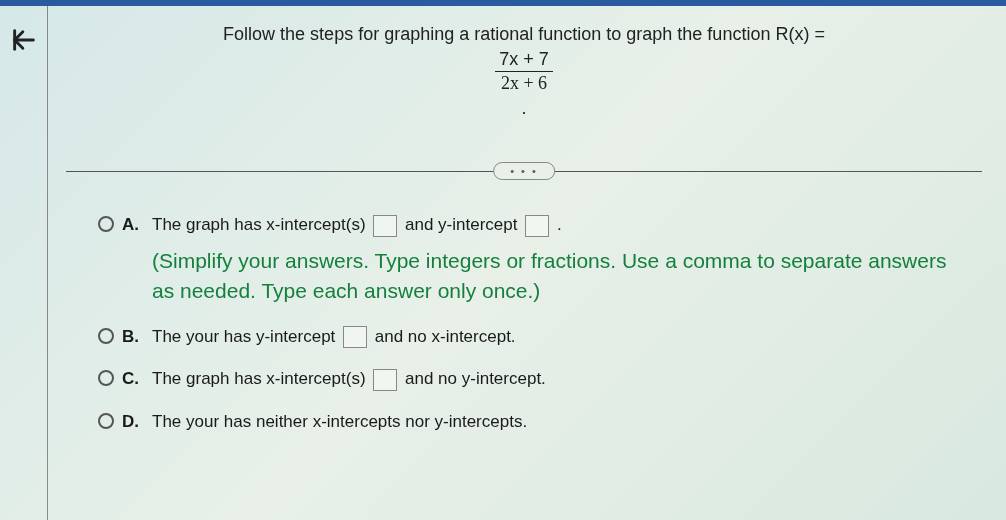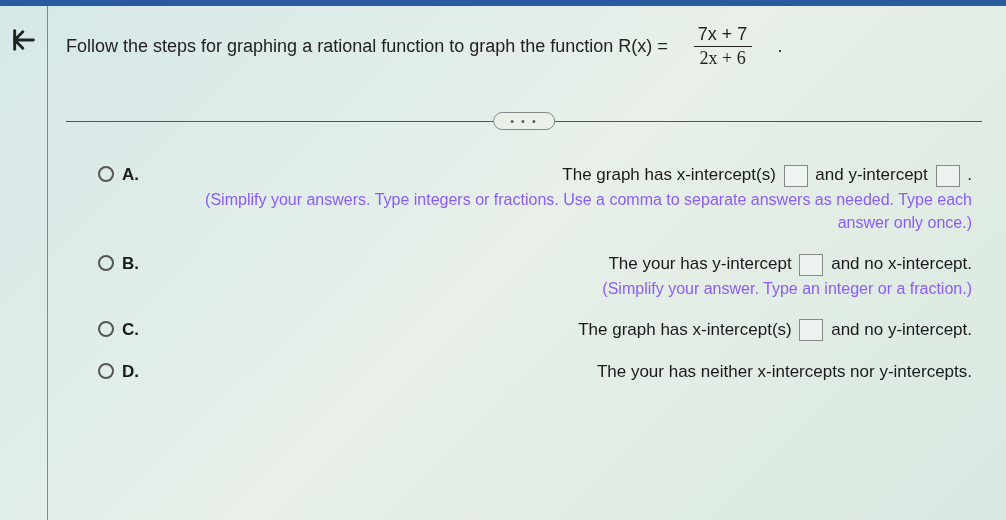--- a/index.html
+++ b/index.html
@@ -38,20 +38,21 @@
       padding: 18px 24px 10px 18px;
       position: relative;
     }
     .question-line {
       font-size: 18px;
       color: #222;
       display: flex;
       align-items: center;
       gap: 4px;
       flex-wrap: wrap;
+      flex-direction: column;
     }
     .fraction {
       display: inline-flex;
       flex-direction: column;
       align-items: center;
       vertical-align: middle;
       margin: 0 20px;
       font-size: 18px;
     }
     .fraction .num { padding: 0 6px 1px 6px; }
@@ -104,33 +105,34 @@
       margin-top: 3px;
       flex-shrink: 0;
       cursor: pointer;
     }
     .opt-label {
       font-weight: bold;
       margin-right: 10px;
       flex-shrink: 0;
       min-width: 20px;
     }
-    .opt-body { flex: 1; text-align: right; }
+    .opt-body { flex: 1; }
     .input-box {
       display: inline-block;
       width: 24px;
       height: 22px;
       border: 1px solid #888;
       background: rgba(255,255,255,0.4);
       vertical-align: middle;
       margin: 0 3px;
     }
     .hint {
-      font-size: 16px;
-      color: #8b5cf6;
+      font-size: 21px;
+      color: #15803d;
+      margin-top: 8px;
     }
   </style>
 </head>
 <body>
 
 <div class="top-border"></div>
 <div class="container">
   <div class="left-col">
     <span class="back-icon">
       <svg width="28" height="28" viewBox="0 0 24 24" fill="none" stroke="#222" stroke-width="2.5" stroke-linecap="round" stroke-linejoin="round">
@@ -173,21 +175,20 @@
         </div>
       </div>
 
       <div class="option">
         <div class="radio"></div>
         <div class="opt-label">B.</div>
         <div class="opt-body">
           <span>The your has y-intercept</span>
           <span class="input-box"></span>
           <span>and no x-intercept.</span>
-          <div class="hint">(Simplify your answer. Type an integer or a fraction.)</div>
         </div>
       </div>
 
       <div class="option">
         <div class="radio"></div>
         <div class="opt-label">C.</div>
         <div class="opt-body">
           <span>The graph has x-intercept(s)</span>
           <span class="input-box"></span>
           <span>and no y-intercept.</span>

